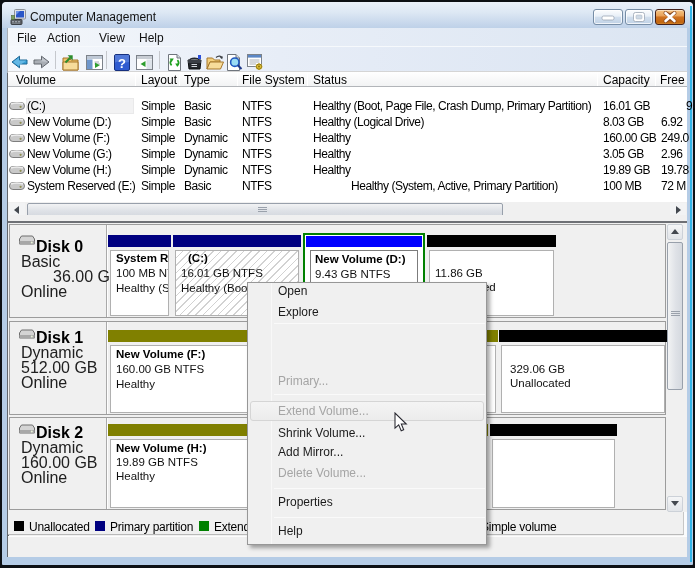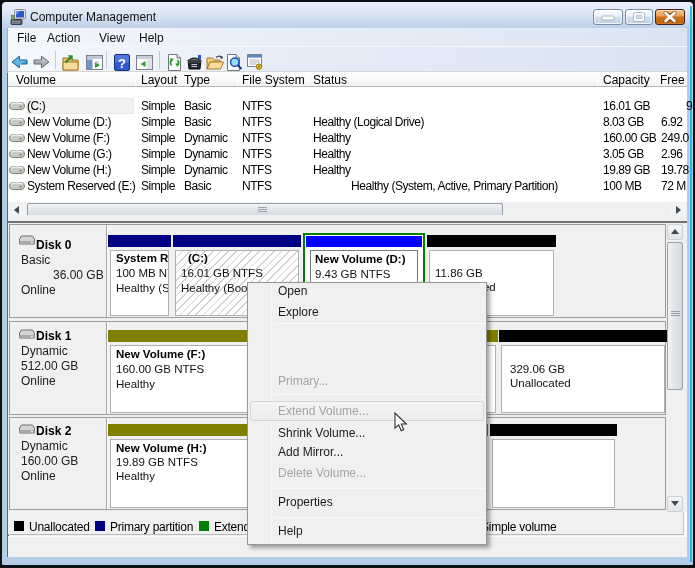--- a/index.html
+++ b/index.html
@@ -44,21 +44,21 @@
 .sbbtn { background:linear-gradient(180deg,#f5f6f7,#e9ebee 55%,#e2e5e9); border:1px solid #ccd1d8; border-radius:2px; }
 .tri { position:absolute; width:0; height:0; }
 .tri-l { border-top:4px solid transparent; border-bottom:4px solid transparent; border-right:5px solid #43484f; }
 .tri-r { border-top:4px solid transparent; border-bottom:4px solid transparent; border-left:5px solid #43484f; }
 .tri-u { border-left:4px solid transparent; border-right:4px solid transparent; border-bottom:5px solid #43484f; }
 .tri-d { border-left:4px solid transparent; border-right:4px solid transparent; border-top:5px solid #43484f; }
 
 #lowpane { position:absolute; left:8px; top:215px; width:679px; height:297px; background:#f0f0f0; }
 .diskrow { position:absolute; left:9px; width:657px; border:1px solid #9c9c9c; background:#f0f0f0; }
 .dlabel { position:absolute; left:0; top:0; width:97px; height:100%; border-right:1px solid #a9a9a9; box-shadow:1px 0 0 #fdfdfd; }
-.dtext { position:absolute; left:11px; font-size:12px; color:#202020; white-space:nowrap; }
+.dtext { position:absolute; left:11px; font-size:16px; color:#202020; white-space:nowrap; }
 .dname { font-weight:bold; color:#000; }
 .part { position:absolute; }
 .pbar { position:absolute; left:0; top:10px; width:100%; height:12px; }
 .pbody { position:absolute; left:2px; right:2px; top:25px; bottom:1px; background:#fff; border:1px solid #b0b0b0; overflow:hidden; }
 .ptext { position:absolute; left:5px; font-size:11.5px; white-space:nowrap; color:#111; }
 .pname { font-weight:bold; color:#000; }
 
 #legend { position:absolute; left:8px; top:512px; width:676px; height:23px; background:#f0f0f0; border-bottom:1px solid #b9b9b9; border-right:1px solid #c6c6c6; }
 .lsq { position:absolute; top:9px; width:10px; height:10px; }
 .ltxt { position:absolute; top:8px; font-size:12px; color:#000; white-space:nowrap; letter-spacing:-0.25px; }
@@ -111,20 +111,21 @@
   <div class="hsep" style="left:589px;"></div>
   <div class="hsep" style="left:647px;"></div>
 </div>
 <div id="lrows">
   <div class="abs" style="left:26px;top:98px;width:108px;height:16px;background:#f2f2f3;border:1px solid #e9e9ea;"></div>
   <div class="lrow" style="top:98px;">
     <div class="lcell" style="left:19px;">(C:)</div>
     <div class="lcell" style="left:133px;">Simple</div>
     <div class="lcell" style="left:176px;">Basic</div>
     <div class="lcell" style="left:234px;">NTFS</div>
+    <div class="lcell" style="left:305px;">Healthy (Boot, Page File, Crash Dump, Primary Partition)</div>
     <div class="lcell" style="left:595px;">16.01 GB</div>
     <div class="lcell" style="left:666px;margin-left:12px;">9.19</div>
   </div>
   <div class="lrow" style="top:114px;">
     <div class="lcell" style="left:19px;">New Volume (D:)</div>
     <div class="lcell" style="left:133px;">Simple</div>
     <div class="lcell" style="left:176px;">Basic</div>
     <div class="lcell" style="left:234px;">NTFS</div>
     <div class="lcell" style="left:305px;">Healthy (Logical Drive)</div>
     <div class="lcell" style="left:595px;">8.03 GB</div>

